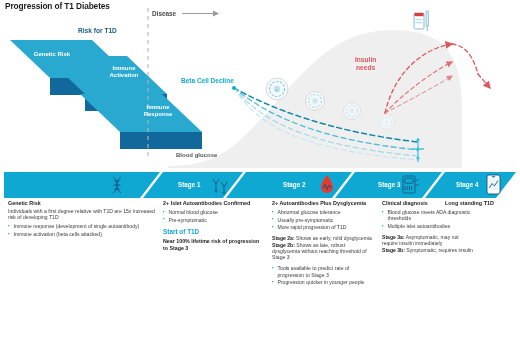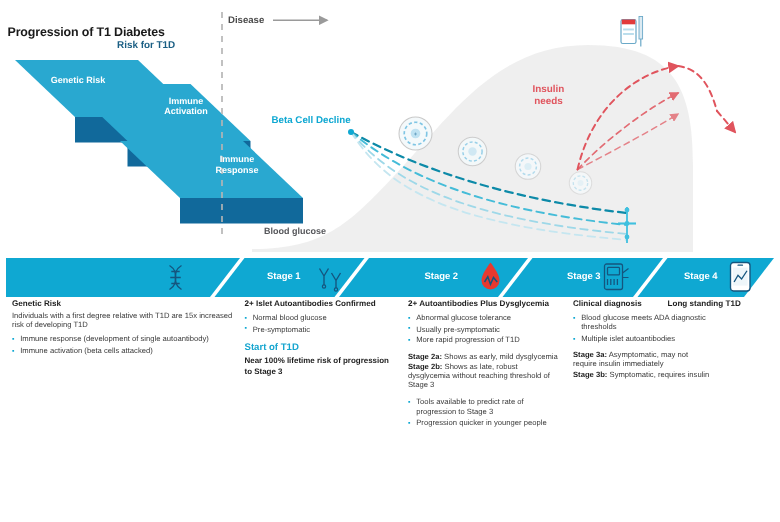--- a/index.html
+++ b/index.html
@@ -9,21 +9,21 @@
     background: #ffffff;
     color: #2b2b2b;
     position: relative;
     overflow: hidden;
     font-size: 5.1px;
   }
   .root { position: absolute; inset: 0; }
 
   
   .title {
-    position: absolute; left: 5px; top: 16px;
+    position: absolute; left: 5px; top: 1px;
     font-size: 8.3px; font-weight: bold; color: #1a1a1a;
     letter-spacing: -0.1px;
   }
 
   
   .canvas { position: absolute; left: 0; top: 0; width: 520px; height: 172px; }
   .canvas svg { position: absolute; left: 0; top: 0; }
 
   
   .lbl { position: absolute; font-weight: bold; white-space: nowrap; }

